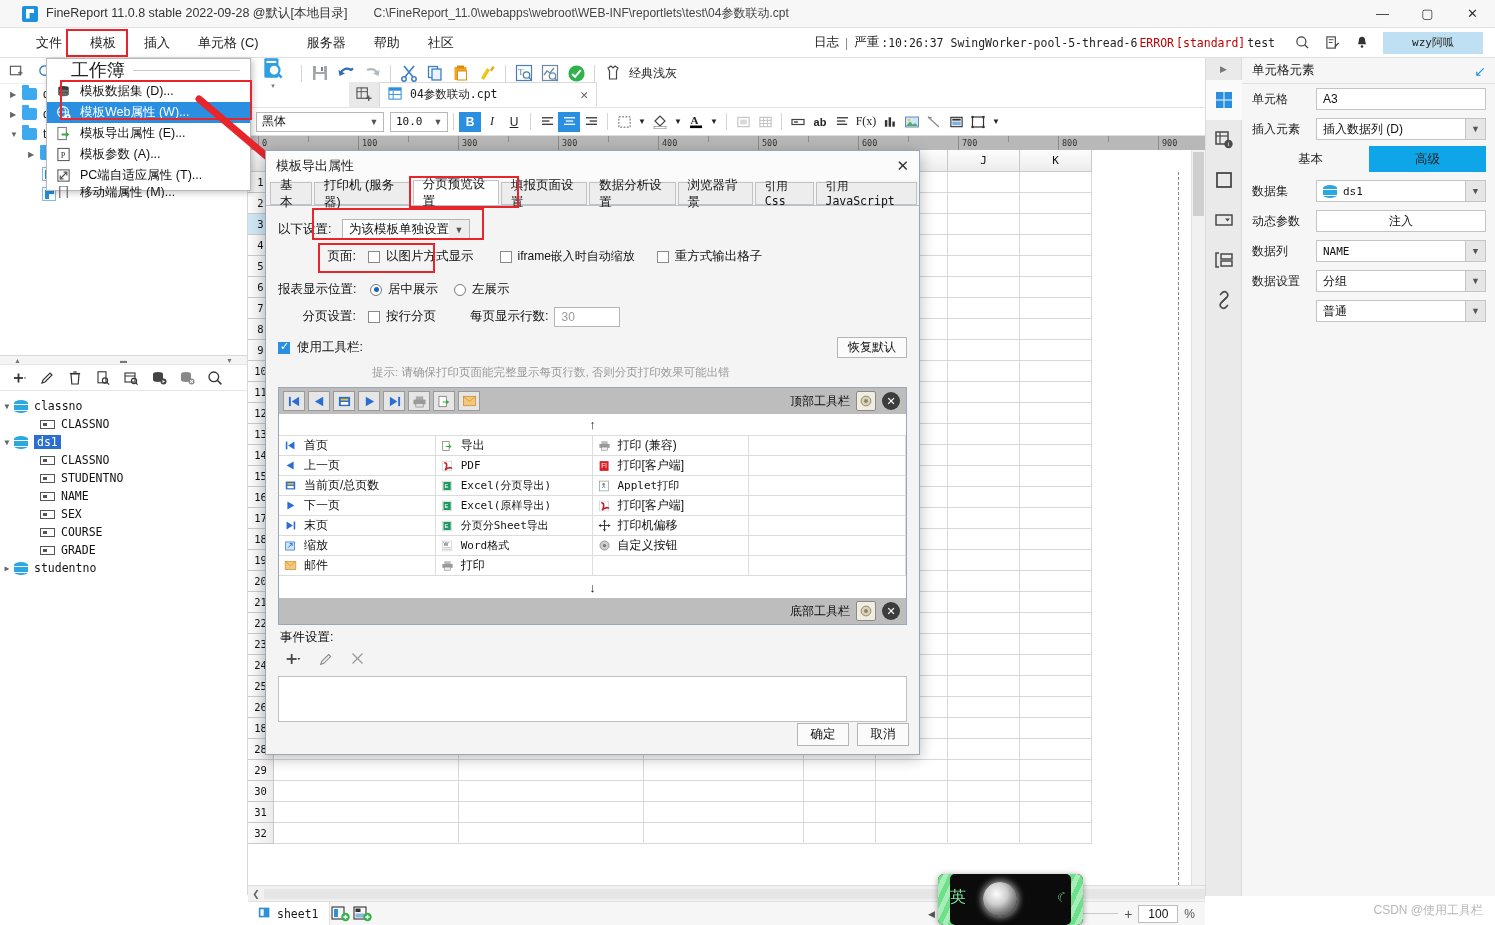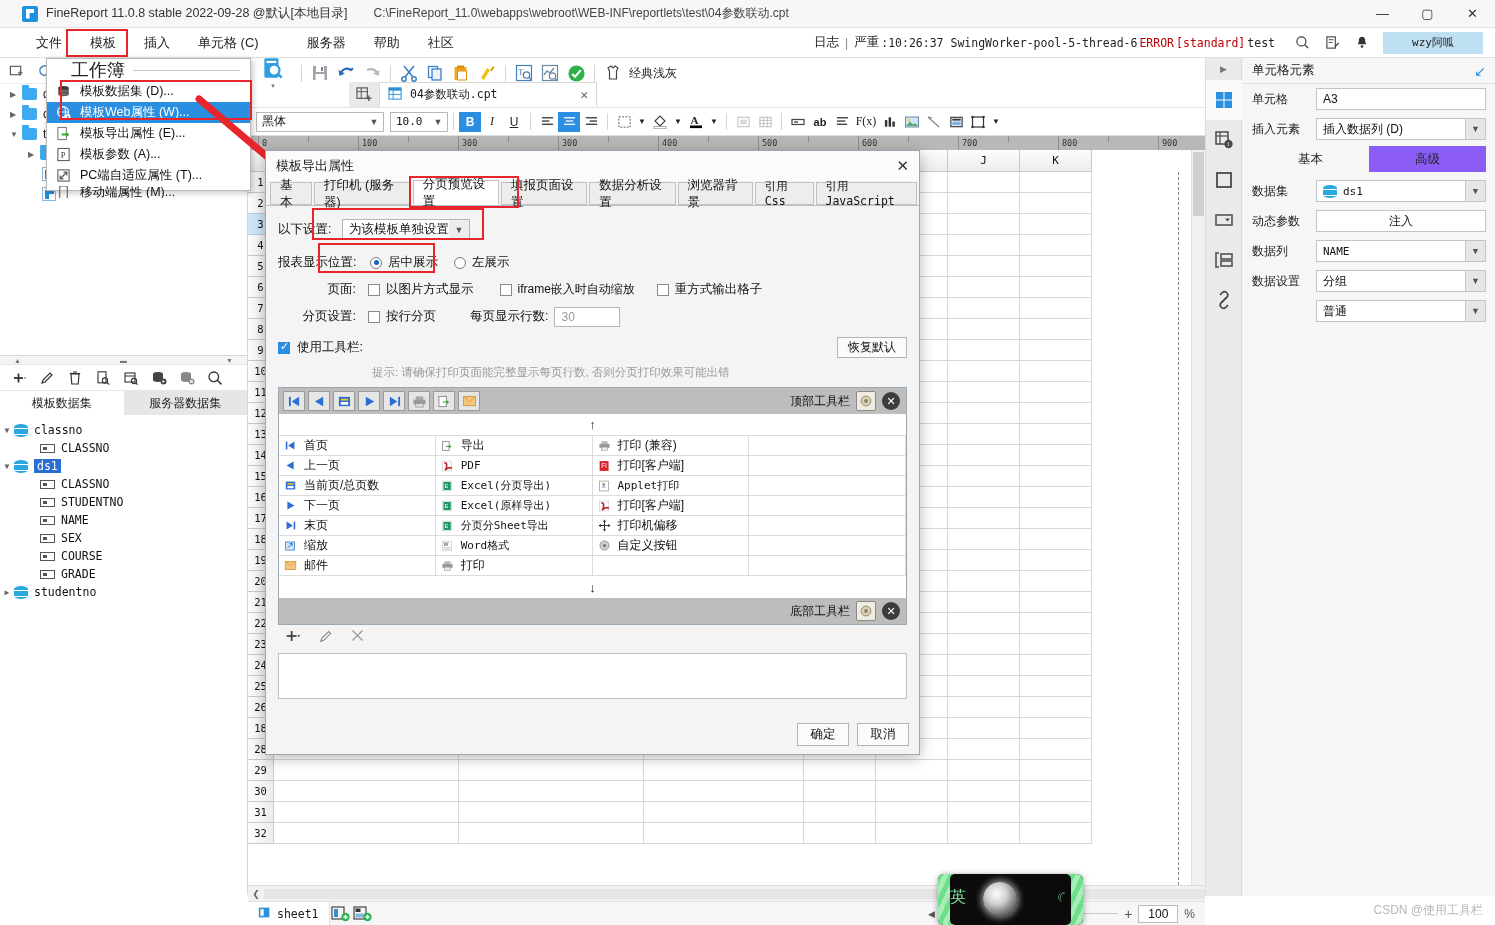--- a/index.html
+++ b/index.html
@@ -222,21 +222,21 @@
   .rp-field .caret {
     margin-left:auto; width: 20px; height: 20px; background:#e6e6e6; border-left:1px solid #c4c4c4;
     display:flex; align-items:center; justify-content:center; color:#555; font-size:9px;
   }
   .rp-btn {
     flex: 1; height: 22px; background:#fff; border:1px solid #c4c4c4; display:flex;
     align-items:center; justify-content:center; font-size:12px; color:#111;
   }
   .rp-tabs { display:flex; height: 26px; margin: 2px 10px 4px 10px; }
   .rp-tab { flex:1; display:flex; align-items:center; justify-content:center; font-size:12.5px; background:#f6f6f6; color:#222; }
-  .rp-tab.sel { background:#8b5cf6; }
+  .rp-tab.sel { background:#0ea5e9; }
 
   
   .dropdown {
     position: absolute; left: 46px; top: 58px; width: 205px; height: 133px;
     background: #fff; border: 1px solid #b9b9b9; box-shadow: 2px 2px 6px rgba(0,0,0,.22); z-index: 40;
   }
   .dd-group { display:flex; align-items:center; height: 22px; padding-left: 24px; gap:8px; }
   .dd-group-lbl { font-size: 18px; color:#222; white-space: nowrap; }
   .dd-group-line { flex:1; height:1px; background:#c9c9c9; margin-right: 10px; }
   .dd-item { display:flex; align-items:center; height: 21px; padding-left: 8px; gap: 8px; font-size: 12.5px; color:#111; }
@@ -499,24 +499,20 @@
             <line x1="11.2" y1="10.2" x2="13.8" y2="12.8" stroke="#fff" stroke-width="1.2"></line>
             <line x1="13.8" y1="10.2" x2="11.2" y2="12.8" stroke="#fff" stroke-width="1.2"></line>
           </svg>
       </div>
       <div class="ds-ico">
         <svg width="16" height="16" viewBox="0 0 16 16">
             <circle cx="6.8" cy="6.8" r="4.8" fill="none" stroke="#333" stroke-width="1.3"></circle>
             <line x1="10.3" y1="10.3" x2="14.4" y2="14.4" stroke="#333" stroke-width="1.5"></line>
           </svg>
       </div>
-    </div>
-    <div class="ds-tabs">
-      <div class="ds-tab">模板数据集</div>
-      <div class="ds-tab inactive">服务器数据集</div>
     </div>
     <div class="ds-tree">
       <div class="ds-row">
         <span class="tri">▼</span>
         <span class="dbico"></span>
         <span>classno</span>
       </div>
       <div class="ds-row indent2">
         <span class="colico"></span>
         <span>CLASSNO</span>
@@ -1310,36 +1306,36 @@
     <div class="dlg-body">
 
       <div class="row">
         <span style="width:64px">以下设置:</span>
         <span class="combo" style="width:128px">
           <span>为该模板单独设置</span>
           <span class="caret">▼</span>
         </span>
       </div>
 
-      <div class="row" style="margin-top:6px">
-        <span style="width:84px">报表显示位置:</span>
-        <span class="radio on" style="margin-left:8px"></span>
-        <span style="margin-left:6px">居中展示</span>
-        <span class="radio" style="margin-left:16px"></span>
-        <span style="margin-left:6px">左展示</span>
-      </div>
-
       <div class="row">
         <span style="width:84px;text-align:right;padding-right:6px">页面:</span>
         <span class="cbx" style="margin-left:6px"></span>
         <span style="margin-left:6px">以图片方式显示</span>
         <span class="cbx" style="margin-left:26px"></span>
         <span style="margin-left:6px;font-size:12px">iframe嵌入时自动缩放</span>
         <span class="cbx" style="margin-left:22px"></span>
         <span style="margin-left:6px">重方式输出格子</span>
+      </div>
+
+      <div class="row" style="margin-top:6px">
+        <span style="width:84px">报表显示位置:</span>
+        <span class="radio on" style="margin-left:8px"></span>
+        <span style="margin-left:6px">居中展示</span>
+        <span class="radio" style="margin-left:16px"></span>
+        <span style="margin-left:6px">左展示</span>
       </div>
 
       <div class="row">
         <span style="width:84px;text-align:right;padding-right:6px">分页设置:</span>
         <span class="cbx" style="margin-left:6px"></span>
         <span style="margin-left:6px">按行分页</span>
         <span style="margin-left:34px">每页显示行数:</span>
         <span class="inputbox" style="width:66px;margin-left:6px">30</span>
       </div>
 
@@ -1638,20 +1634,21 @@
               <svg width="14" height="14" viewBox="0 0 16 16">
                   <circle cx="8" cy="8" r="5.6" fill="#d9d2b8" stroke="#8d8466" stroke-width="1"></circle>
                   <circle cx="8" cy="8" r="2.2" fill="#8d8466"></circle>
                 </svg>
             </span>
             <span class="del-btn">✕</span>
           </div>
         </div>
       </div>
 
+      <div class="ev-lbl">事件设置:</div>
       <div class="ev-tools">
         <span>
           <svg width="18" height="18" viewBox="0 0 20 20">
               <line x1="3" y1="10" x2="14" y2="10" stroke="#444" stroke-width="2"></line>
               <line x1="8.5" y1="4.5" x2="8.5" y2="15.5" stroke="#444" stroke-width="2"></line>
               <polygon points="15,9 18,9 16.5,11.5" fill="#444"></polygon>
             </svg>
         </span>
         <span>
           <svg width="16" height="16" viewBox="0 0 18 18">

